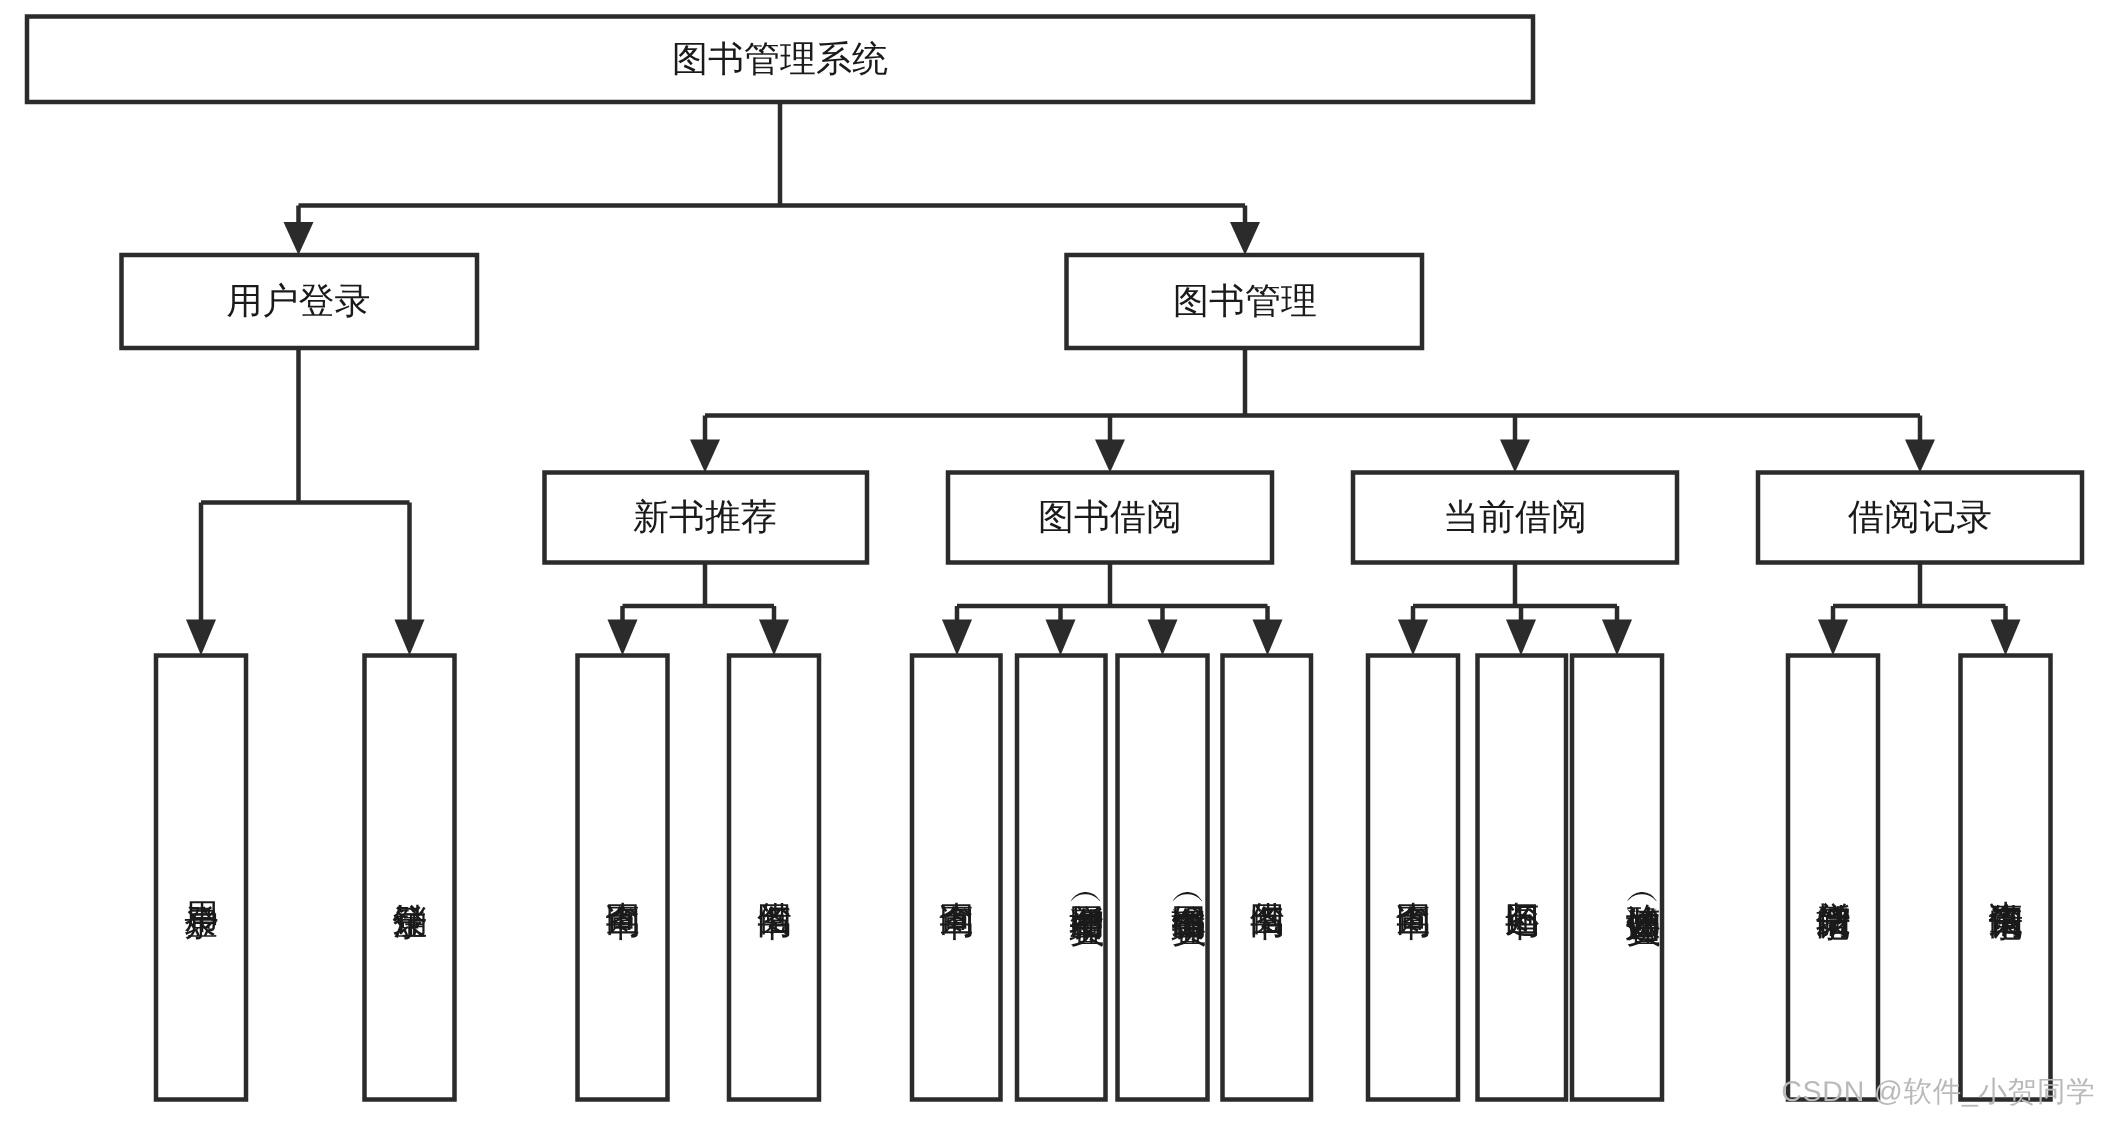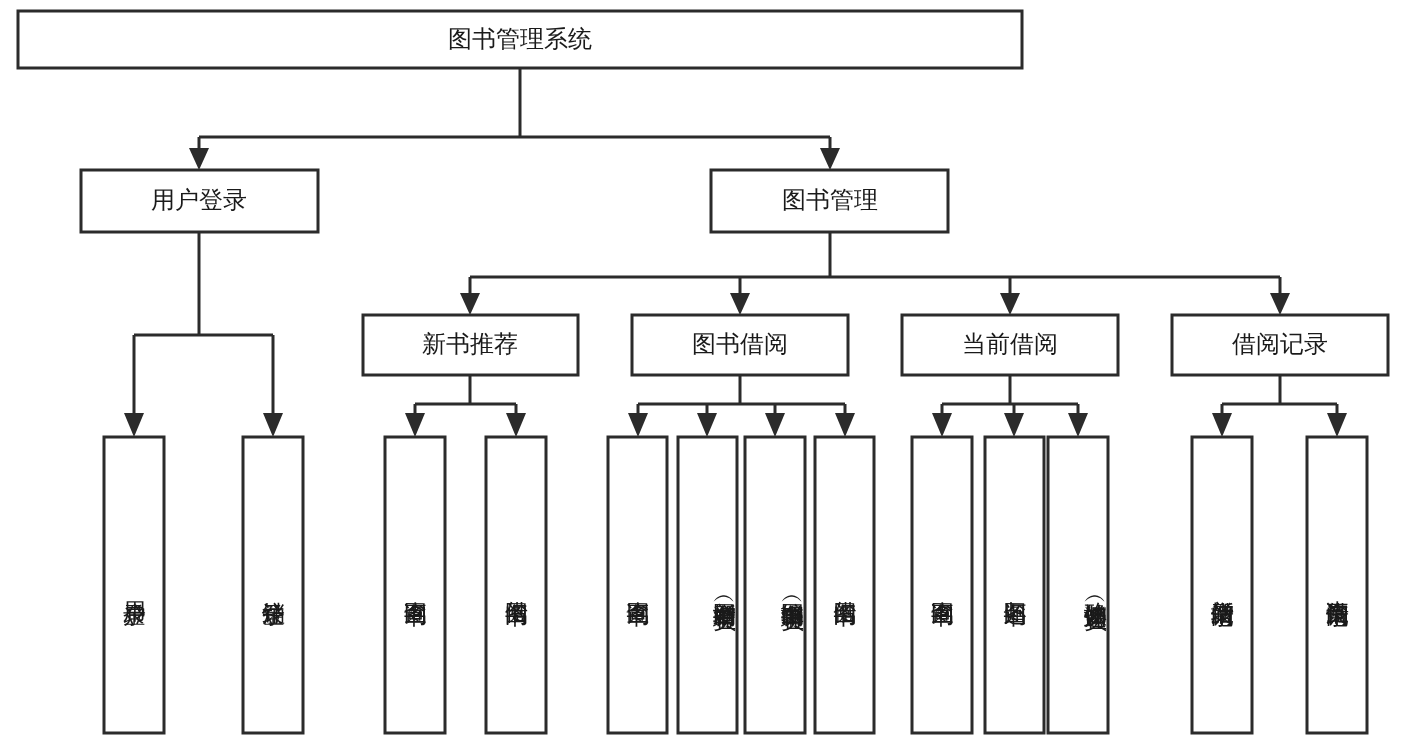--- a/index.html
+++ b/index.html
@@ -218,14 +218,15 @@
   <div class="leaf-label centered" style="left:912px; top:437px; width:60px; height:296px;">查询图书</div>
 
   <div class="leaf-label centered" style="left:985px; top:437px; width:59px; height:296px;">归还图书</div>
 
   <div class="leaf-label" style="left:1048px; top:444px; width:60px; height:289px;">确认归还（管理员）</div>
 
   <div class="leaf-label centered" style="left:1192px; top:437px; width:60px; height:296px;">新增借阅记录</div>
 
   <div class="leaf-label centered" style="left:1307px; top:437px; width:60px; height:296px;">查询借阅记录</div>
 
+  <div class="watermark">CSDN @软件_小贺同学</div>
 
 </div>
 
 </body></html>

